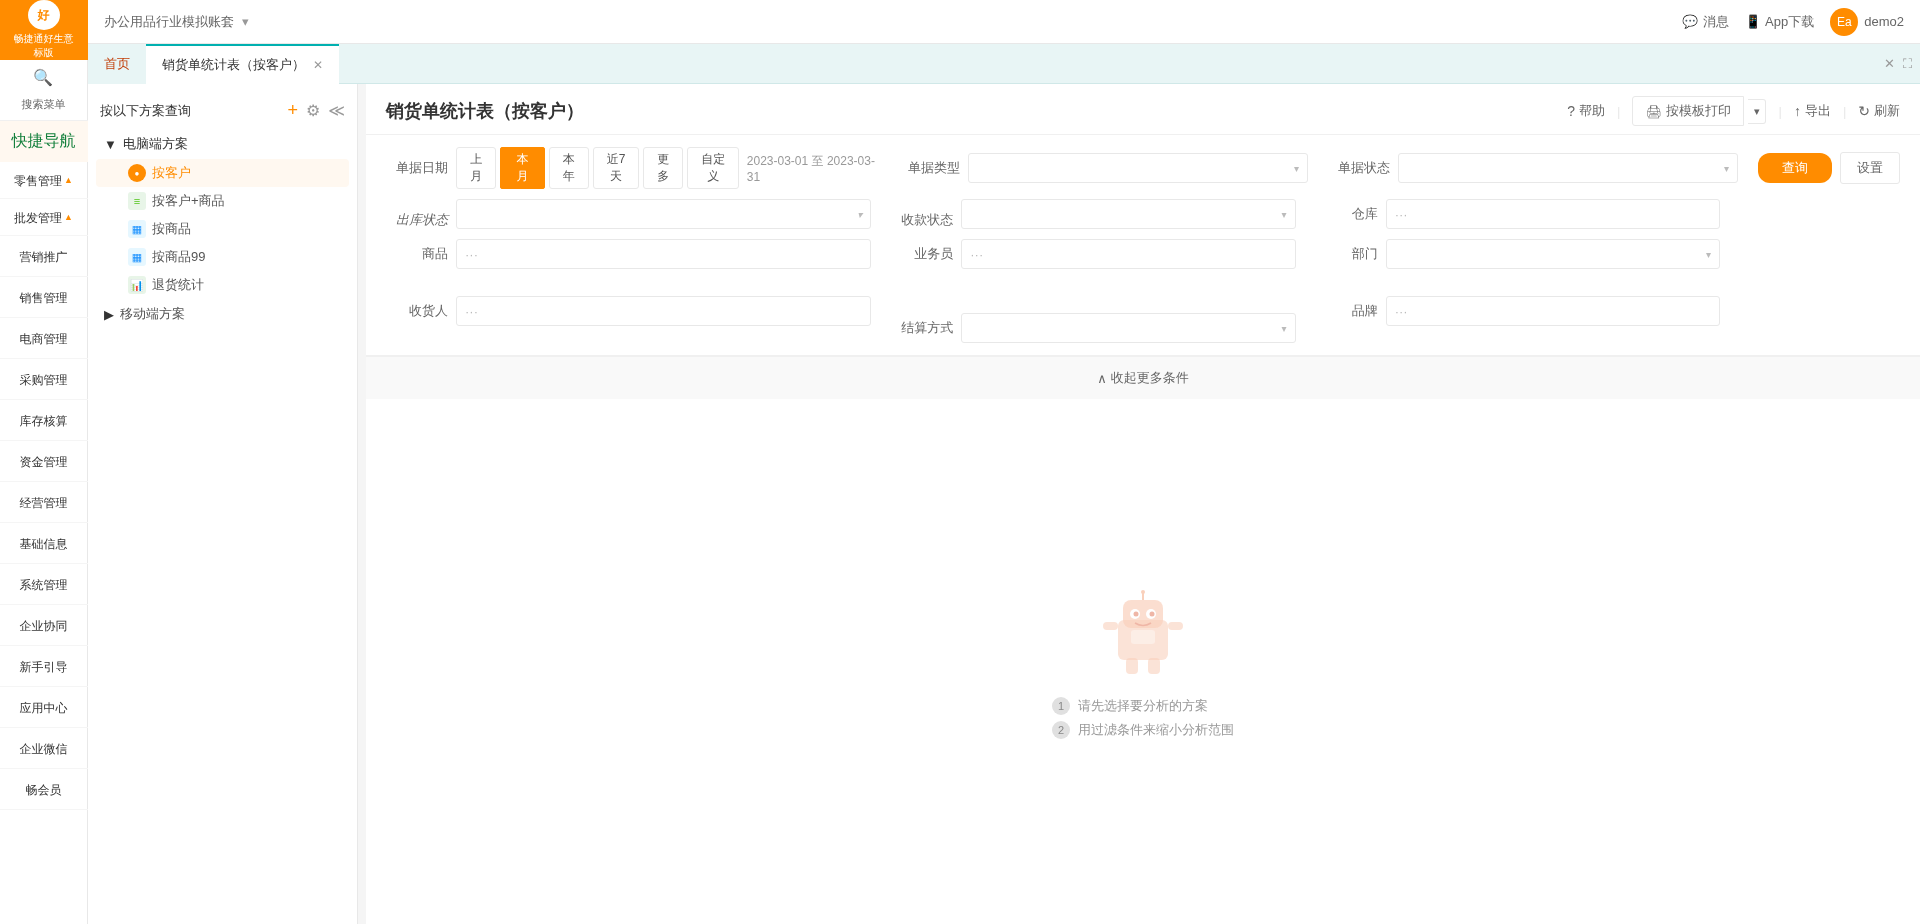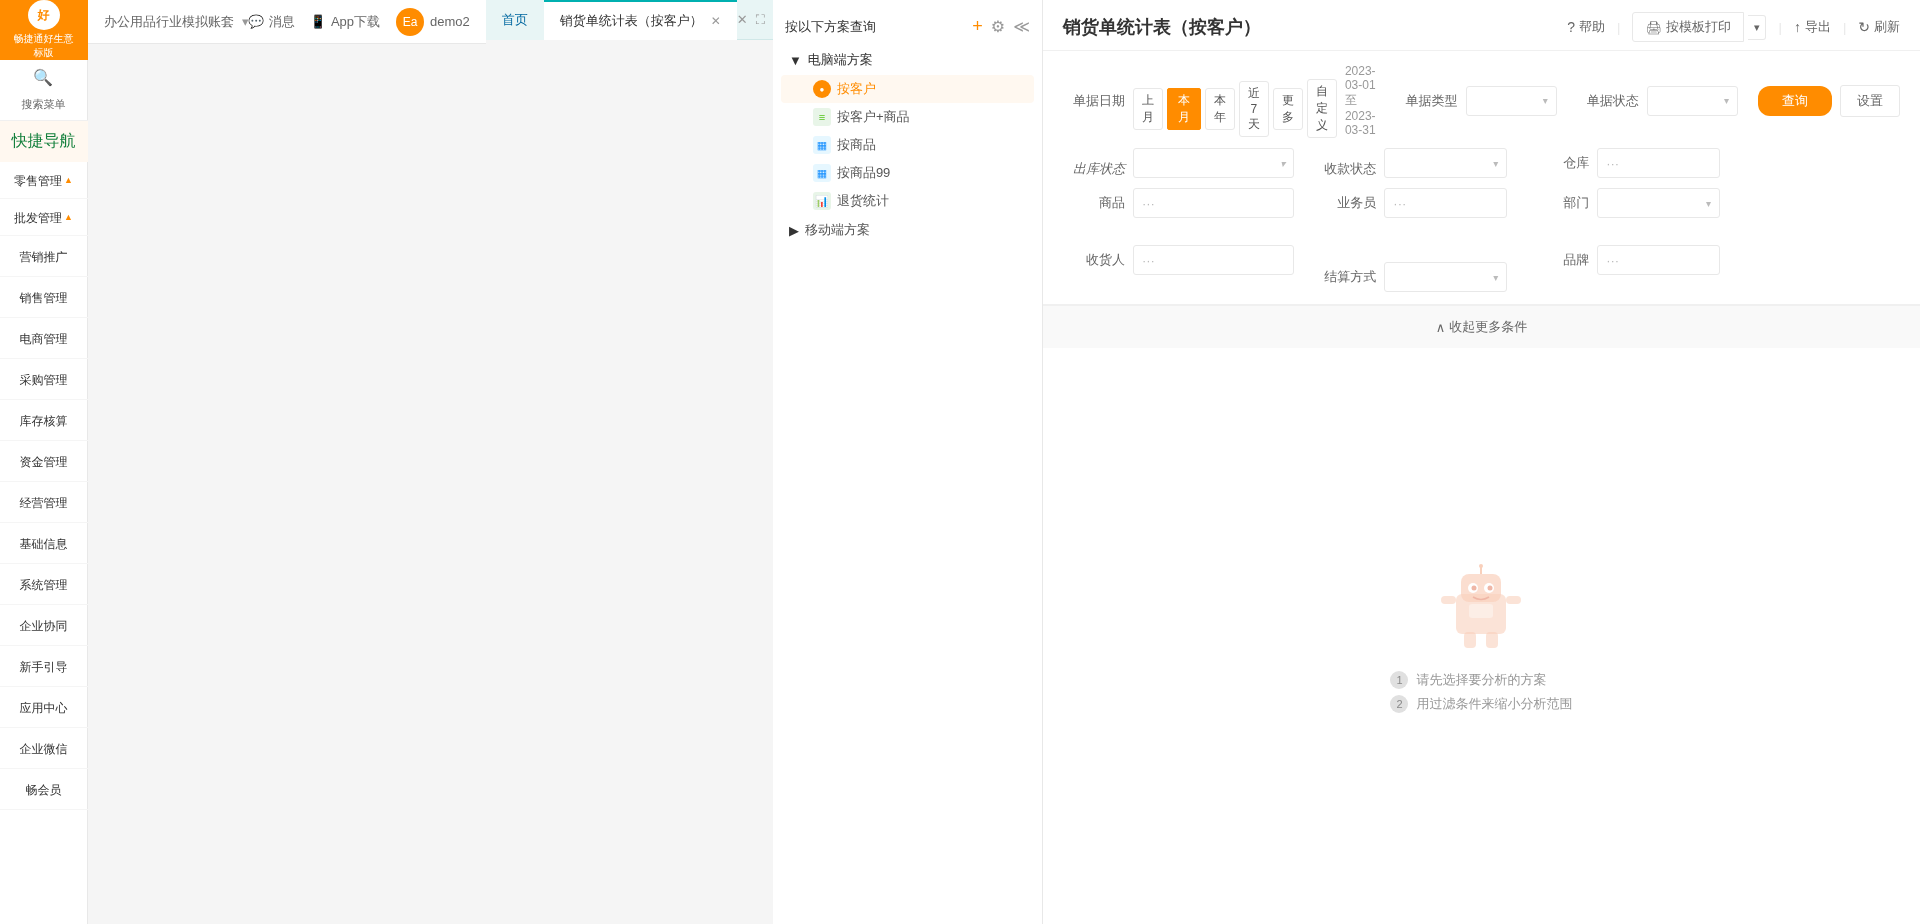--- a/index.html
+++ b/index.html
@@ -12,40 +12,40 @@
     .sidebar-logo .logo-icon span { color: #ff8c00; font-size: 14px; font-weight: bold; }
     .sidebar-search { width: 88px; padding: 8px 0; border-bottom: 1px solid #f0f0f0; display: flex; flex-direction: column; align-items: center; cursor: pointer; }
     .sidebar-search .icon { font-size: 16px; color: #666; }
     .sidebar-search .label { font-size: 11px; color: #666; margin-top: 10px; }
     .sidebar-nav-item { width: 110px; padding: 10px 0; display: flex; flex-direction: column; align-items: center; cursor: pointer; border-bottom: 1px solid #f5f5f5; }
     .sidebar-nav-item .label { font-size: 12px; color: #333; margin-top: 3px; }
     .quick-nav { width: 88px; padding: 10px 0; display: flex; flex-direction: column; align-items: center; cursor: pointer; background: #fff8f0; }
     .quick-nav .label { font-size: 16px; color: #15803d; }
 
     
-    .main-area { flex: 1; display: flex; flex-direction: row; overflow: hidden; }
+    .main-area { flex: 1; display: flex; flex-direction: column; overflow: hidden; }
 
     
     .top-header { height: 44px; background: #fff; border-bottom: 1px solid #e8e8e8; display: flex; align-items: center; justify-content: space-between; padding: 0 16px; }
     .header-left { display: flex; align-items: center; gap: 8px; color: #666; font-size: 13px; }
     .header-left .dropdown-icon { color: #999; }
     .header-right { display: flex; align-items: center; gap: 16px; }
     .header-btn { display: flex; align-items: center; gap: 4px; color: #666; font-size: 13px; cursor: pointer; }
     .avatar { width: 28px; height: 28px; border-radius: 50%; background: #ff8c00; display: flex; align-items: center; justify-content: center; color: #fff; font-size: 12px; }
 
     
     .tab-bar { height: 40px; background: #e8f5f5; display: flex; align-items: center; gap: 0; border-bottom: 1px solid #d0e8e8; }
     .tab-item { padding: 0 16px; height: 40px; display: flex; align-items: center; gap: 8px; cursor: pointer; font-size: 13px; color: #666; background: #e0f0f0; }
     .tab-item.active { background: #fff; color: #333; border-top: 2px solid #00b0b0; }
     .tab-item .close-icon { color: #999; font-size: 12px; }
-    .tab-home { padding: 0 16px; height: 40px; display: flex; align-items: center; cursor: pointer; font-size: 13px; color: #0369a1; background: #e8f5f5; }
+    .tab-home { padding: 0 16px; height: 40px; display: flex; align-items: center; cursor: pointer; font-size: 13px; color: #c2410c; background: #e8f5f5; }
     .tab-maximize { margin-left: auto; padding-right: 8px; display: flex; align-items: center; gap: 8px; color: #999; }
 
     
-    .content-wrapper { display: flex; flex: 1; overflow: hidden; }
+    .content-wrapper { display: flex; flex: 1; overflow: hidden; gap: 8px; }
 
     
     .left-panel { width: 270px; background: #fff; border-right: 1px solid #e8e8e8; flex-shrink: 0; overflow-y: auto; padding: 8px 0; }
     .left-panel-header { display: flex; align-items: center; justify-content: space-between; padding: 8px 12px; color: #666; font-size: 13px; }
     .left-panel-header .title { color: #333; font-weight: 500; }
     .left-panel-actions { display: flex; gap: 8px; align-items: center; }
     .left-panel-actions span { cursor: pointer; color: #999; font-size: 16px; }
     .tree-section { padding: 0 8px; }
     .tree-parent { display: flex; align-items: center; gap: 6px; padding: 6px 8px; color: #333; font-size: 13px; cursor: pointer; }
     .tree-child { padding: 5px 8px 5px 32px; font-size: 13px; color: #555; cursor: pointer; display: flex; align-items: center; gap: 6px; }
@@ -65,21 +65,21 @@
     .title-action-btn { display: flex; align-items: center; gap: 4px; font-size: 13px; color: #666; cursor: pointer; }
     .title-action-btn .icon { font-size: 14px; }
     .title-action-separator { color: #e8e8e8; }
 
     
     .filter-area { background: #fff; padding: 12px 20px; border-bottom: 1px solid #f0f0f0; }
     .filter-row { display: flex; align-items: center; gap: 0; margin-bottom: 10px; }
     .filter-row:last-child { margin-bottom: 0; }
     .filter-label { width: 70px; color: #666; font-size: 13px; flex-shrink: 0; text-align: right; padding-right: 8px; }
     .date-filter-group { display: flex; align-items: center; gap: 4px; }
-    .date-btn { padding: 3px 8px; border: 1px solid #e8e8e8; border-radius: 3px; background: #fff; color: #555; font-size: 12px; cursor: pointer; margin-top: 16px; }
+    .date-btn { padding: 3px 8px; border: 1px solid #e8e8e8; border-radius: 3px; background: #fff; color: #555; font-size: 12px; cursor: pointer; }
     .date-btn.active { background: #ff8c00; color: #fff; border-color: #ff8c00; border-radius: 2px; padding: 3px 10px; }
     .date-range-text { font-size: 12px; color: #999; margin-left: 4px; }
     .select-control { height: 30px; border: 1px solid #e8e8e8; border-radius: 3px; background: #fff; display: flex; align-items: center; padding: 0 8px; cursor: pointer; width: 100%; justify-content: space-between; }
     .select-control .placeholder { color: #bbb; font-size: 13px; }
     .select-control .down-arrow { color: #bbb; font-size: 10px; }
     .select-control .dots { color: #bbb; font-size: 13px; }
     .collapse-btn { display: flex; align-items: center; justify-content: center; gap: 4px; color: #666; font-size: 13px; cursor: pointer; padding: 6px; }
     .btn-query { background: #ff8c00; color: #fff; border: none; border-radius: 12px; padding: 6px 24px; font-size: 13px; cursor: pointer; }
     .btn-setting { background: #fff; color: #666; border: 1px solid #e8e8e8; border-radius: 3px; padding: 6px 16px; font-size: 13px; cursor: pointer; }
 

